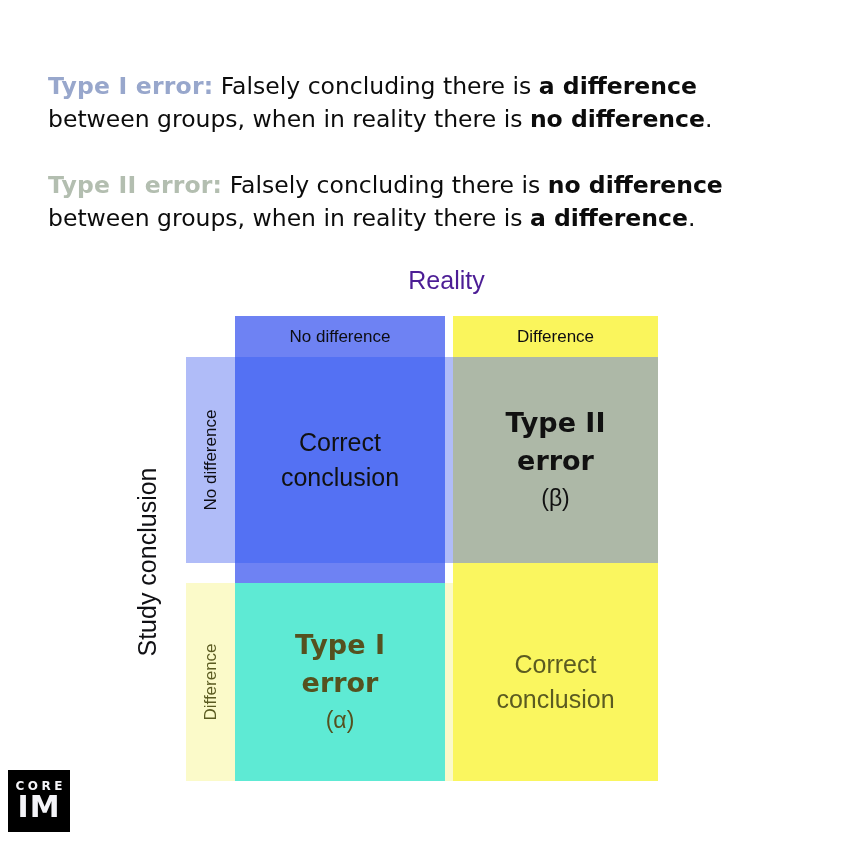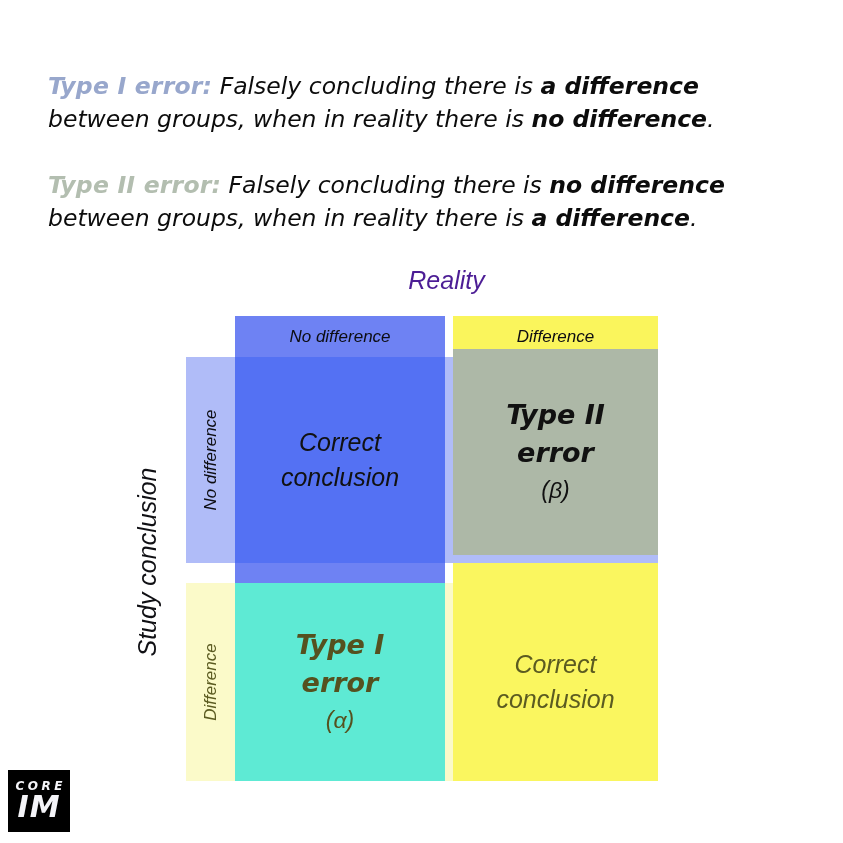--- a/index.html
+++ b/index.html
@@ -1,18 +1,18 @@
 <!DOCTYPE html>
 <html><head>
 <meta charset="utf-8">
 <style>
   html,body { margin:0; padding:0; background:#ffffff; }
   .canvas {
     position:relative; width:843px; height:843px; background:#ffffff;
-    font-family:"Liberation Sans", sans-serif; overflow:hidden;font-style:italic;
+    font-family:"Liberation Sans", sans-serif; overflow:hidden;
   }
   
   .defs { position:absolute; left:48px; top:70px; width:745px; }
   .def {
     margin:0 0 33px 0; font-size:23.5px; line-height:33px;
     color:#0c0c0c; font-family:"DejaVu Sans","Liberation Sans",sans-serif;
   }
   .def .term { font-weight:bold; letter-spacing:0.2px; }
   .def b { font-weight:bold; }
   .x-title {
@@ -92,21 +92,21 @@
   <div class="band" style="left: 453px; top: 563px; width: 205px; height: 20px; background: rgb(250, 246, 95);"></div>
 
   <div class="vlabel" style="left:211px; top:460px;">No difference</div>
   <div class="vlabel" style="left: 211px; top: 682px; color: rgb(91, 91, 33);">Difference</div>
 
   <div class="cell" style="left: 235px; top: 357px; width: 210px; height: 206px; background: rgb(84, 113, 243); color: rgb(17, 17, 17);">
     <div class="ln">Correct</div>
     <div class="ln">conclusion</div>
   </div>
 
-  <div class="cell" style="left: 453px; top: 349px; width: 205px; height: 206px; background: rgb(173, 184, 167); color: rgb(17, 17, 17);">
+  <div class="cell" style="left: 453px; top: 357px; width: 205px; height: 206px; background: rgb(173, 184, 167); color: rgb(17, 17, 17);">
     <div class="err-ln">Type II</div>
     <div class="err-ln">error</div>
     <div class="sym">(β)</div>
   </div>
 
   <div class="cell" style="left: 235px; top: 583px; width: 210px; height: 198px; background: #5eead4; color: rgb(85, 81, 31);">
     <div class="err-ln">Type I</div>
     <div class="err-ln">error</div>
     <div class="sym">(α)</div>
   </div>

